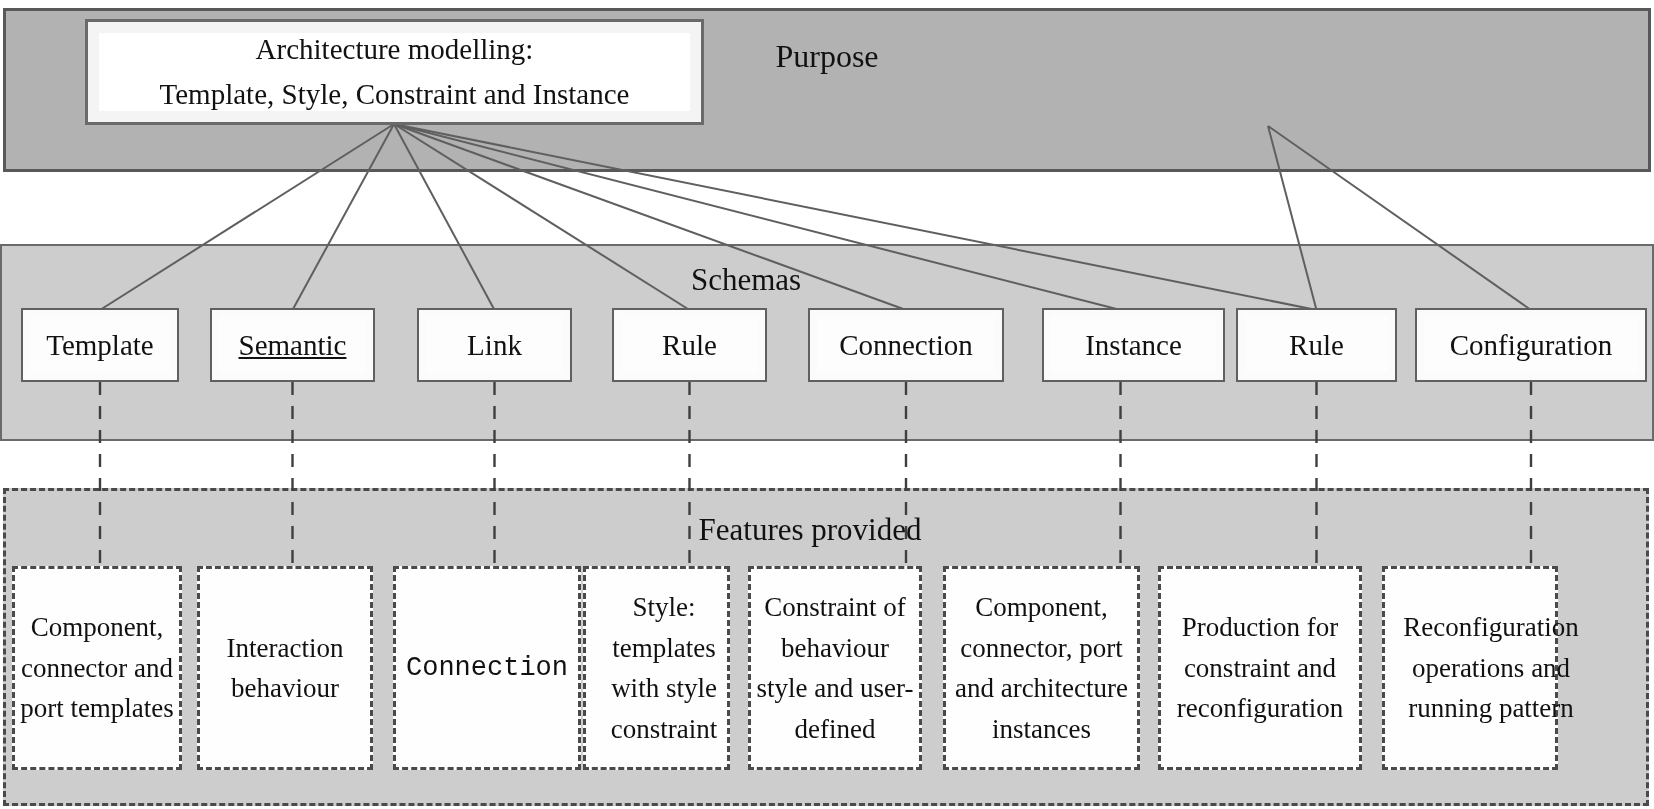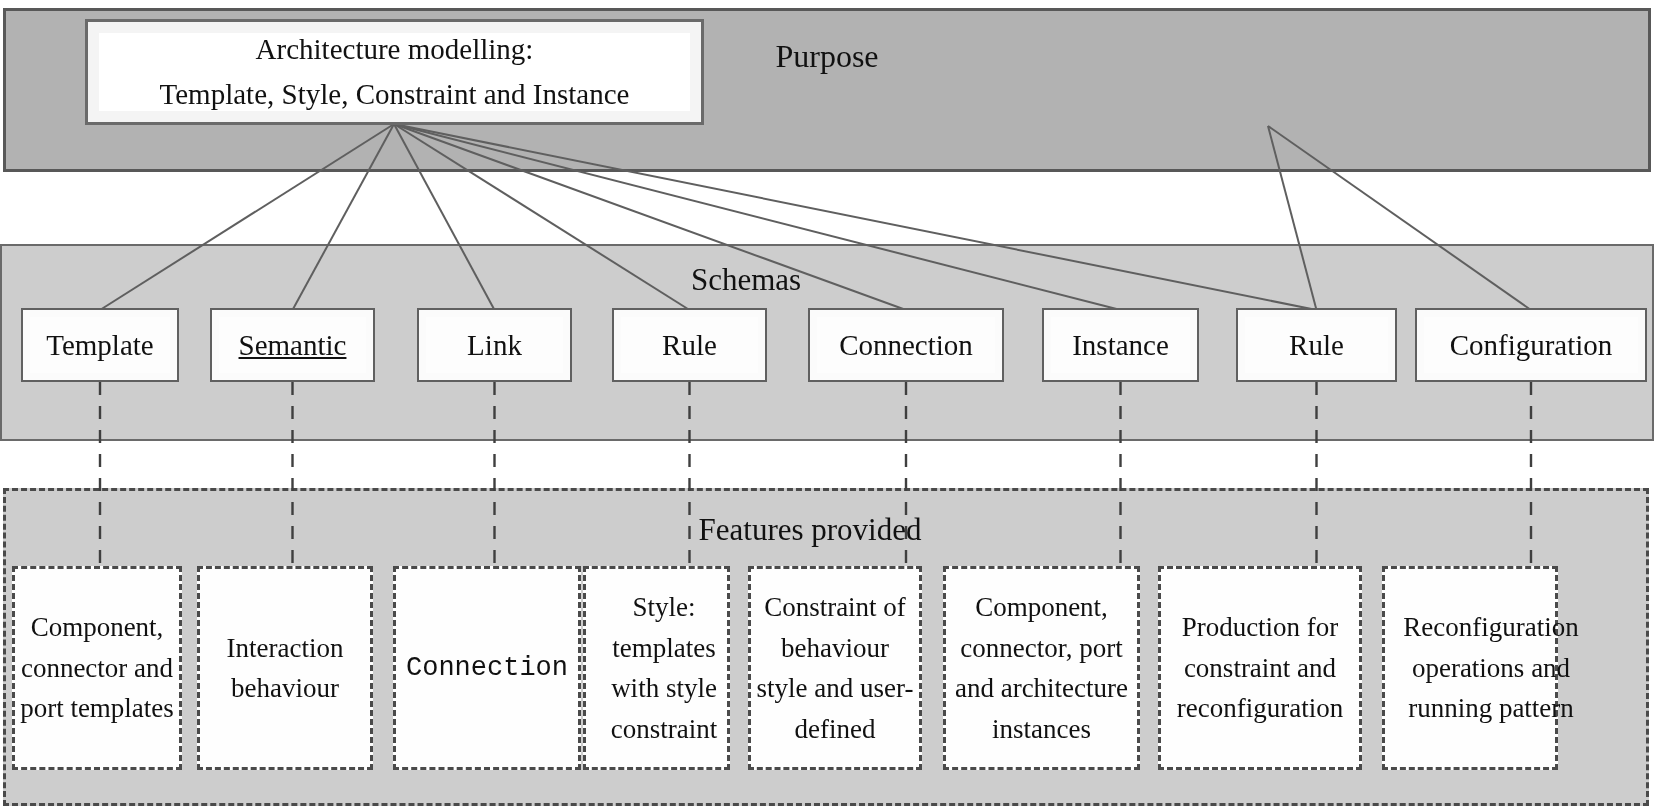--- a/index.html
+++ b/index.html
@@ -85,21 +85,21 @@
     <div>Template, Style, Constraint and Instance</div>
   </div>
 
 
   <div id="schema-row">
       <div class="schema-box" style="left: 21px; width: 158px;">Template</div>
       <div class="schema-box" style="left: 210px; width: 165px; text-decoration: underline;">Semantic</div>
       <div class="schema-box" style="left: 417px; width: 155px;">Link</div>
       <div class="schema-box" style="left: 612px; width: 155px;">Rule</div>
       <div class="schema-box" style="left: 808px; width: 196px;">Connection</div>
-      <div class="schema-box" style="left: 1042px; width: 157px;">Instance</div>
+      <div class="schema-box" style="left: 1042px; width: 183px;">Instance</div>
       <div class="schema-box" style="left: 1236px; width: 161px;">Rule</div>
       <div class="schema-box" style="left: 1415px; width: 232px;">Configuration</div>
     </div>
   <div id="feature-row">
       <div class="feature-box" style="left: 12px; width: 170px;">
         <span>Component, connector and port templates</span>
       </div>
       <div class="feature-box" style="left: 197px; width: 176px;">
         <span>Interaction behaviour</span>
       </div>

